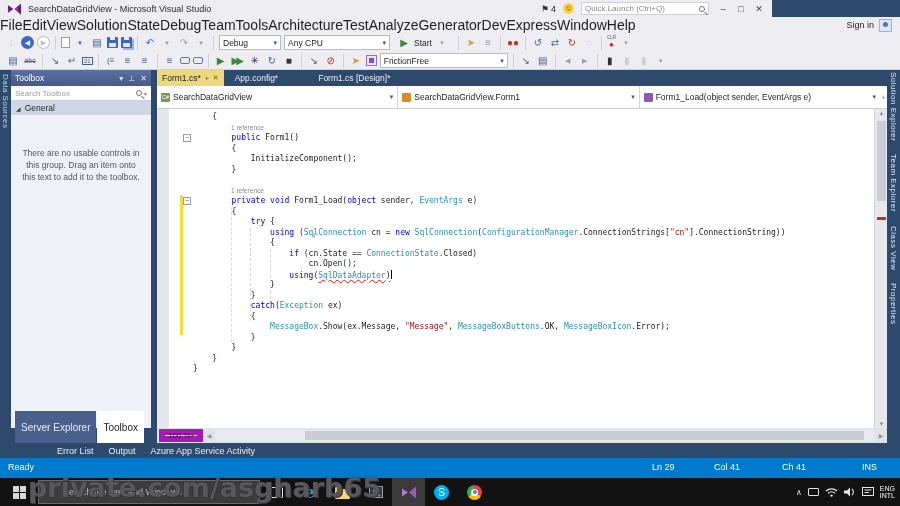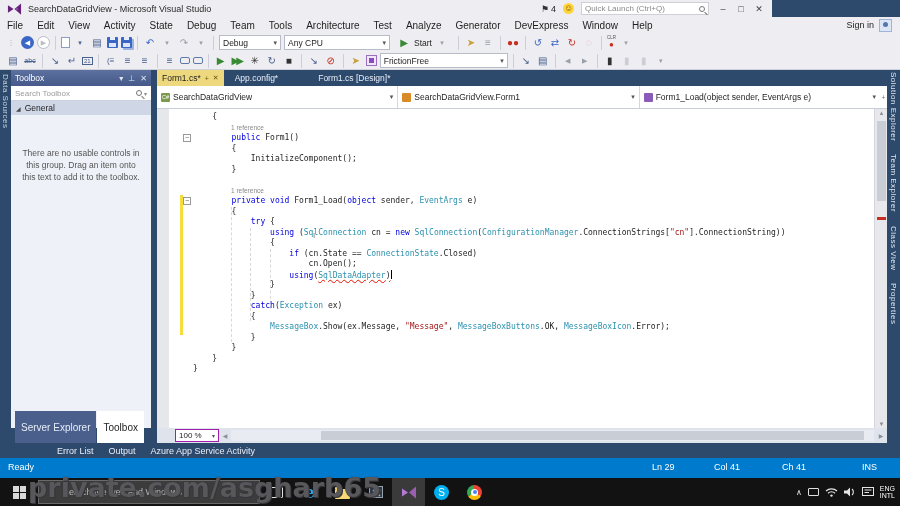--- a/index.html
+++ b/index.html
@@ -23,21 +23,21 @@
   .flag-wrap { display:flex; align-items:center; gap:2px; font-size:9px; }
   .smiley { width:11px; height:11px; border-radius:50%; background:#ffd43d; display:flex; align-items:center; justify-content:center; font-size:9px; color:#7a5b00; line-height:1; }
   .quick-launch { width:128px; height:13px; background:#fff; border:1px solid #cfcfd6; display:flex; align-items:center; padding:0 3px; color:#8a8a8a; font-size:8px; }
   .quick-launch .ph { flex:1; }
   .mag { width:6px; height:6px; border:1px solid #777; border-radius:50%; position:relative; display:inline-block; }
   .mag:after { content:""; position:absolute; width:4px; height:1px; background:#777; transform:rotate(45deg); left:4px; top:6px; }
   .winbtns { display:flex; gap:4px; font-size:9px; color:#444; }
   .winbtns span { width:14px; text-align:center; cursor:default; }
 
   
-  .menubar .mi { padding:0 7px; font-size:10px; }
+  .menubar .mi { padding:0 0; font-size:14px; }
   .menu-right { margin-left:auto; display:flex; align-items:center; gap:5px; padding-right:8px; }
   .avatar-box { width:13px; height:13px; background:#dce6f5; border:1px solid #9fb4d8; display:flex; align-items:flex-end; justify-content:center; }
   .avatar-head { width:5px; height:5px; border-radius:50%; background:#5577aa; margin-bottom:0; position:relative; top:-4px; }
 
   
   .sep { width:1px; height:14px; background:#ccced8; margin:0 2px; }
   .ico { min-width:14px; height:15px; display:flex; align-items:center; justify-content:center; font-size:10px; color:#49618d; line-height:1; }
   .ico.blue { color:#3a66c6; } .ico.gray { color:#9aa0a8; } .ico.green { color:#388a34; } .ico.red { color:#c62f21; } .ico.dark { color:#333; } .ico.gold { color:#c8a035; } .ico.pink { color:#e8a2b8; }
   .navcircle { width:13px; height:13px; border-radius:50%; background:#3a66c6; color:#fff; font-size:7px; display:flex; align-items:center; justify-content:center; }
   .navcircle.disabled { background:#fff; border:1px solid #b8bcc6; color:#b8bcc6; }
@@ -101,21 +101,21 @@
   .tok-te { color:#2b91af; text-decoration:underline wavy #e51400 1px; text-underline-offset:1px; }
   .tok-pe { color:#1e1e1e; text-decoration:underline wavy #e51400 1px; text-underline-offset:1px; }
   .tok-caret { display:inline-block; width:1px; height:9px; background:#000; vertical-align:-1px; }
   .ibeam { position:absolute; font-size:8px; color:#777; }
   .vscroll { position:absolute; right:0; top:0; bottom:0; width:13px; background:#e8e8ec; border-left:1px solid #d4d6dd; }
   .vscroll .arr { position:absolute; left:0; width:13px; text-align:center; font-size:6px; color:#8a8f9a; }
   .vthumb { position:absolute; left:2px; width:9px; top:12px; height:80px; background:#c9cdd6; }
   .err-mark { position:absolute; left:2px; width:9px; height:3px; background:#c62f21; }
 
   .ed-bottom { height:15px; background:#dfe3ec; display:flex; align-items:center; }
-  .zoombox { width:44px; height:13px; background:#fff; border:1px solid #a21caf; margin-left:18px; display:flex; align-items:center; padding:0 3px; font-size:8px; }
+  .zoombox { width:44px; height:13px; background:#fff; border:6px solid #a21caf; margin-left:2px; display:flex; align-items:center; padding:0 3px; font-size:8px; }
   .zoombox .ca { margin-left:auto; font-size:6px; color:#555; }
   .hs-arr { width:12px; text-align:center; font-size:6px; color:#8a8f9a; }
   .htrack { flex:1; height:11px; background:#e8ebf2; position:relative; margin-right:1px; }
   .hthumb { position:absolute; left:90px; right:10px; top:1px; bottom:1px; background:#c9cdd6; }
 
   .right-strip { width:13px; background:#2d4a6d; color:#dfe6f2; display:flex; flex-direction:column; align-items:center; gap:9px; }
   .right-strip .vtext { font-size:8px; padding:2px 0; }
 
   .paneltabs .pt { font-size:9px; color:#e8edf6; }
   .statusbar .st { position:absolute; top:4px; font-size:9px; }
@@ -174,21 +174,21 @@
       <span>□</span>
       <span>✕</span>
     </div>
   </div>
 </div>
 
 <div class="menubar">
   <span class="mi">File</span>
   <span class="mi">Edit</span>
   <span class="mi">View</span>
-  <span class="mi">Activity</span>
+  <span class="mi">Solution</span>
   <span class="mi">State</span>
   <span class="mi">Debug</span>
   <span class="mi">Team</span>
   <span class="mi">Tools</span>
   <span class="mi">Architecture</span>
   <span class="mi">Test</span>
   <span class="mi">Analyze</span>
   <span class="mi">Generator</span>
   <span class="mi">DevExpress</span>
   <span class="mi">Window</span>

